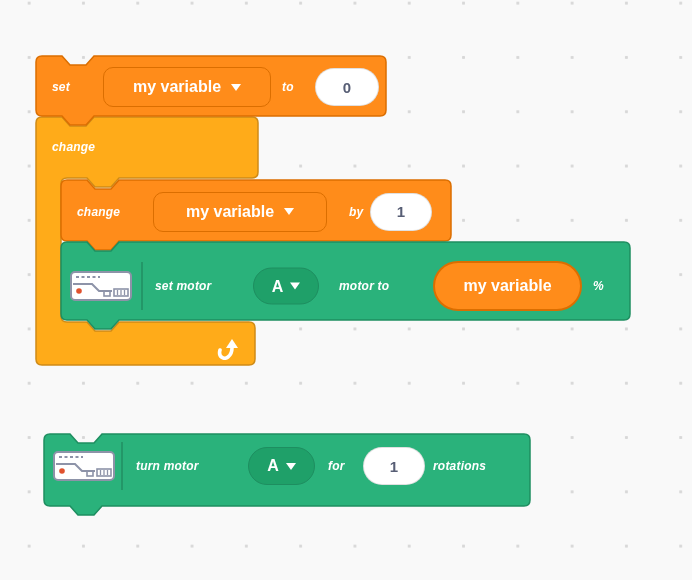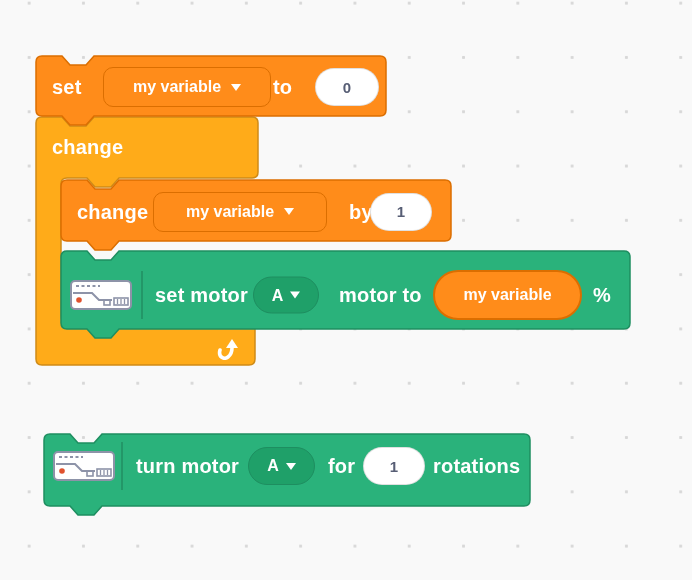--- a/index.html
+++ b/index.html
@@ -8,21 +8,21 @@
     background-color:#f9f9f9;
     background-image:radial-gradient(circle,#d8d8d8 1.3px,rgba(0,0,0,0) 1.9px);
     background-size:54.3px 54.3px;
     background-position:2px -24px;
     font-family:"Liberation Sans",sans-serif;
     font-weight:700;
   }
   .block{position:absolute;}
   .bshape{position:absolute;left:0;top:0;overflow:visible;display:block;}
   .itm{position:absolute;top:50%;transform:translateY(-50%);white-space:nowrap;}
-  .btext{color:#fff;font-size:20px;letter-spacing:.2px;}
+  .btext{color:#fff;font-size:12px;letter-spacing:.2px;font-style:italic;}
   .field{
     box-sizing:border-box;display:flex;align-items:center;justify-content:center;gap:10px;
     background:#FF8C1A;border:1.5px solid #DB6E00;border-radius:10px;
     color:#fff;font-size:16px;cursor:pointer;
   }
   .caret{width:0;height:0;border-left:5.5px solid transparent;border-right:5.5px solid transparent;border-top:7px solid #fff;}
   .oval{
     box-sizing:border-box;display:flex;align-items:center;justify-content:center;
     background:#fff;border:1px solid rgba(0,0,0,0.12);border-radius:19px;
     color:#575E75;font-size:15px;cursor:text;
@@ -61,42 +61,42 @@
 
   <div class="block nudge1" style="left:36px;top:56px;width:350px;height:60px;">
     <svg class="bshape" width="350" height="70" viewBox="0 0 350 70">
       <path d="M6 0 H26 l8 9 h16 l8 -9 H344 Q350 0 350 6 V54 Q350 60 344 60 H58 l-8 9 h-16 l-8 -9 H6 Q0 60 0 54 V6 Q0 0 6 0 Z" fill="#FF8C1A" stroke="#DB6E00" stroke-width="1.5"></path>
     </svg>
     <span class="itm btext" style="left:16px;">set</span>
     <div class="itm field" style="left:67px;width:168px;height:40px;">
       <span>my variable</span>
       <span class="caret"></span>
     </div>
-    <span class="itm btext" style="left:237px;">to</span>
+    <span class="itm btext" style="left:246px;">to</span>
     <div class="itm oval" style="left:279px;width:64px;height:38px;">
       <span>0</span>
     </div>
   </div>
 
   <div class="block nudge1" style="left:61px;top:180px;width:372px;height:61px;">
     <svg class="bshape" width="390" height="71" viewBox="0 0 390 71">
       <path d="M6 0 H26 l8 9 h16 l8 -9 H384 Q390 0 390 6 V55 Q390 61 384 61 H58 l-8 9 h-16 l-8 -9 H6 Q0 61 0 55 V6 Q0 0 6 0 Z" fill="#FF8C1A" stroke="#DB6E00" stroke-width="1.5"></path>
     </svg>
     <span class="itm btext" style="left:16px;">change</span>
     <div class="itm field" style="left:92px;width:174px;height:40px;">
       <span>my variable</span>
       <span class="caret"></span>
     </div>
     <span class="itm btext" style="left:288px;">by</span>
     <div class="itm oval" style="left:309px;width:62px;height:38px;">
       <span>1</span>
     </div>
   </div>
 
-  <div class="block nudge5" style="left:61px;top:251px;width:569px;height:78px;">
+  <div class="block nudge5" style="left:61px;top:242px;width:569px;height:78px;">
     <svg class="bshape" width="569" height="88" viewBox="0 0 569 88">
       <path d="M6 0 H26 l8 9 h16 l8 -9 H563 Q569 0 569 6 V72 Q569 78 563 78 H58 l-8 9 h-16 l-8 -9 H6 Q0 78 0 72 V6 Q0 0 6 0 Z" fill="#2AB27B" stroke="#1E8E60" stroke-width="1.5"></path>
     </svg>
     <svg class="itm" width="62" height="30" viewBox="0 0 62 30" style="left:9px;">
       <rect x="1" y="1" width="60" height="28" rx="4" fill="#fff" stroke="#8D93A8" stroke-width="2"></rect>
       <line x1="6" y1="6" x2="30" y2="6" stroke="#8D93A8" stroke-width="2" stroke-dasharray="3 2.5"></line>
       <path d="M3 13 h19 l7 7 h13" fill="none" stroke="#8D93A8" stroke-width="2"></path>
       <circle cx="9" cy="20" r="2.8" fill="#E0522E"></circle>
       <rect x="34" y="20" width="6" height="5" fill="none" stroke="#8D93A8" stroke-width="1.6"></rect>
       <rect x="44" y="18" width="14" height="7" fill="none" stroke="#8D93A8" stroke-width="1.6"></rect>

